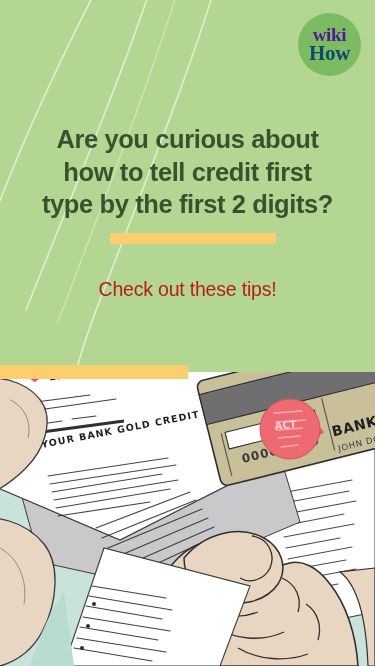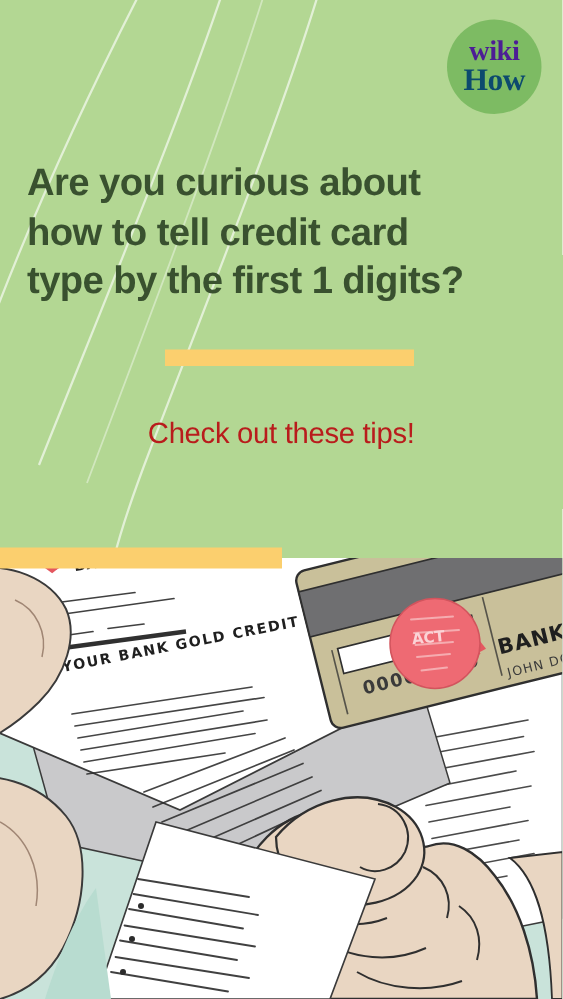--- a/index.html
+++ b/index.html
@@ -33,22 +33,22 @@
     font-weight:bold; font-size:19px; color:#4c1d95;
     letter-spacing:-0.3px;
   }
   .logo .how {
     font-family:"Liberation Serif", serif;
     font-weight:bold; font-size:21px; color:#0c4a6e;
     letter-spacing:-0.3px; margin-top:-1px;
   }
 
   .headline {
-    position:absolute; left:18px; top:106px; width:339px;
-    text-align:left;
+    position:absolute; left:18px; top:123px; width:339px;
+    text-align:center;
     font-size:25.5px; font-weight:bold;
     line-height:1.28;
     color:#39512f;
     letter-spacing:-0.4px;
   }
 
   .divider {
     position:absolute; left:110px; top:233px;
     width:166px; height:11px;
     background:#fbcf6e;
@@ -96,22 +96,22 @@
       </svg>
     </div>
 
     <div class="logo">
       <span class="wiki">wiki</span>
       <span class="how">How</span>
     </div>
 
     <div class="headline">
       <div>Are you curious about</div>
-      <div>how to tell credit card</div>
-      <div>type by the first 1 digits?</div>
+      <div>how to tell credit first</div>
+      <div>type by the first 2 digits?</div>
     </div>
 
     <div class="divider"></div>
 
     <div class="subline">Check out these tips!</div>
   </div>
 
   <div class="divider-bottom"></div>
 
   <div class="photo">

